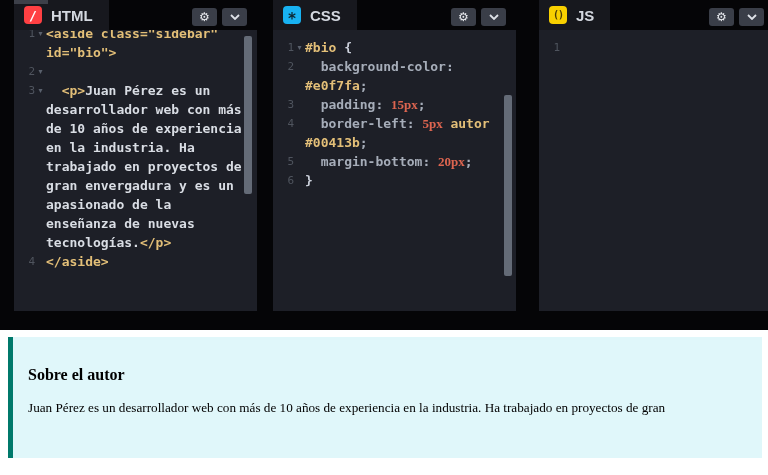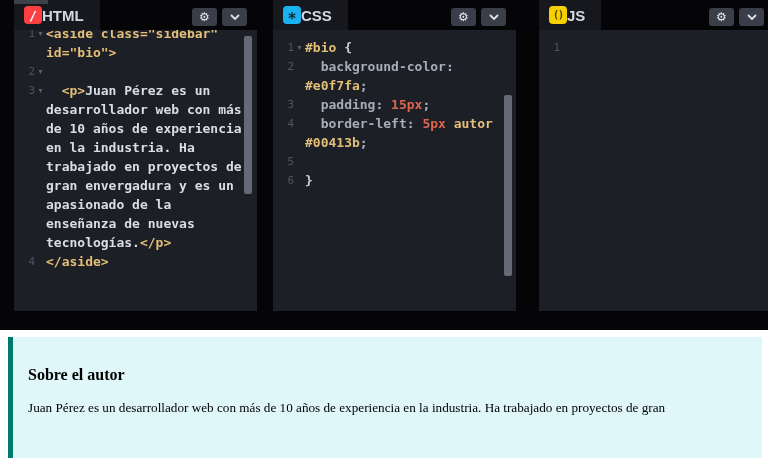--- a/index.html
+++ b/index.html
@@ -22,21 +22,21 @@
   }
   .tab-topline{position:absolute;left:0;top:0;width:34px;height:4px;background:#3d4049;}
   .lang-icon{
     width:18px;height:18px;border-radius:4px;flex:none;
     font-family:"DejaVu Sans Mono",monospace;font-weight:700;
     text-align:center;overflow:hidden;
   }
   .icon-html{background:var(--html-icon,#ff4043);color:#fff;font-size:13px;line-height:19px;}
   .icon-css{background:var(--css-icon,#18b2f2);color:#0d2732;font-size:15px;line-height:26px;}
   .icon-js{background:var(--js-icon,#f8d000);color:#4a3c05;font-size:10px;line-height:18px;letter-spacing:-1px;}
-  .tab-label{font-size:15px;font-weight:700;color:#d4d8e0;}
+  .tab-label{margin-left:9px;font-size:15px;font-weight:700;color:#d4d8e0;}
 
   .panel-buttons{position:absolute;top:8px;right:10px;display:flex;gap:5px;}
   .panel-js .panel-buttons{right:4px;}
   .hbtn{
     width:25px;height:18px;border-radius:3px;background:#3a3e48;border:0;
     display:flex;align-items:center;justify-content:center;cursor:pointer;padding:0;
   }
   .gear-glyph{color:#e8eaee;font-size:12px;line-height:12px;font-family:"DejaVu Sans",sans-serif;}
 
   .editor-body{
@@ -57,21 +57,21 @@
   }
   .codetext{
     flex:1;min-width:0;white-space:pre-wrap;overflow-wrap:break-word;
     font-family:"DejaVu Sans Mono",monospace;font-size:13px;line-height:19px;font-weight:700;
     color:var(--syntax-text,#d9dde4);
   }
   .tk-tag{color:var(--syntax-gold,#e3bf78);}
   .tk-gold{color:var(--syntax-gold,#e3bf78);}
   .tk-txt{color:var(--syntax-text,#d9dde4);}
   .tk-prop{color:var(--syntax-prop,#a6adb9);}
-  .tk-num{color:var(--syntax-num,#dd6550);}
+  .tk-num{color:var(--syntax-num,#dd6550);font-family:Liberation Serif, serif;}
   .tk-white{color:var(--syntax-white,#ccd1dc);}
 
   .scroll-thumb{position:absolute;width:8px;border-radius:2px;background:var(--scrollbar,#646b77);}
   .thumb-html{right:5px;top:36px;height:158px;}
   .thumb-css{right:4px;top:95px;height:181px;}
 
   
   .preview{position:absolute;left:0;top:330px;width:768px;height:145px;background:#ffffff;}
   .bio-box{
     margin:7px 6px 0 8px;height:121px;box-sizing:border-box;
@@ -168,20 +168,21 @@
             <span class="codetext"><span class="tk-prop">  padding: </span><span class="tk-num">15px</span><span class="tk-prop">;</span></span>
           </div>
           <div class="cm-line">
             <span class="ln">4</span>
             <span class="fold"></span>
             <span class="codetext"><span class="tk-prop">  border-left: </span><span class="tk-num">5px</span><span class="tk-txt"> </span><span class="tk-gold">autor</span><span class="tk-txt"> </span><span class="tk-gold">#00413b</span><span class="tk-prop">;</span></span>
           </div>
           <div class="cm-line">
             <span class="ln">5</span>
             <span class="fold"></span>
+            <span class="codetext"><span class="tk-prop">  margin-bottom: </span><span class="tk-num">20px</span><span class="tk-prop">;</span></span>
           </div>
           <div class="cm-line">
             <span class="ln">6</span>
             <span class="fold"></span>
             <span class="codetext"><span class="tk-white">}</span></span>
           </div>
         </div>
     </div>
     <div class="scroll-thumb thumb-css"></div>
   </div>

